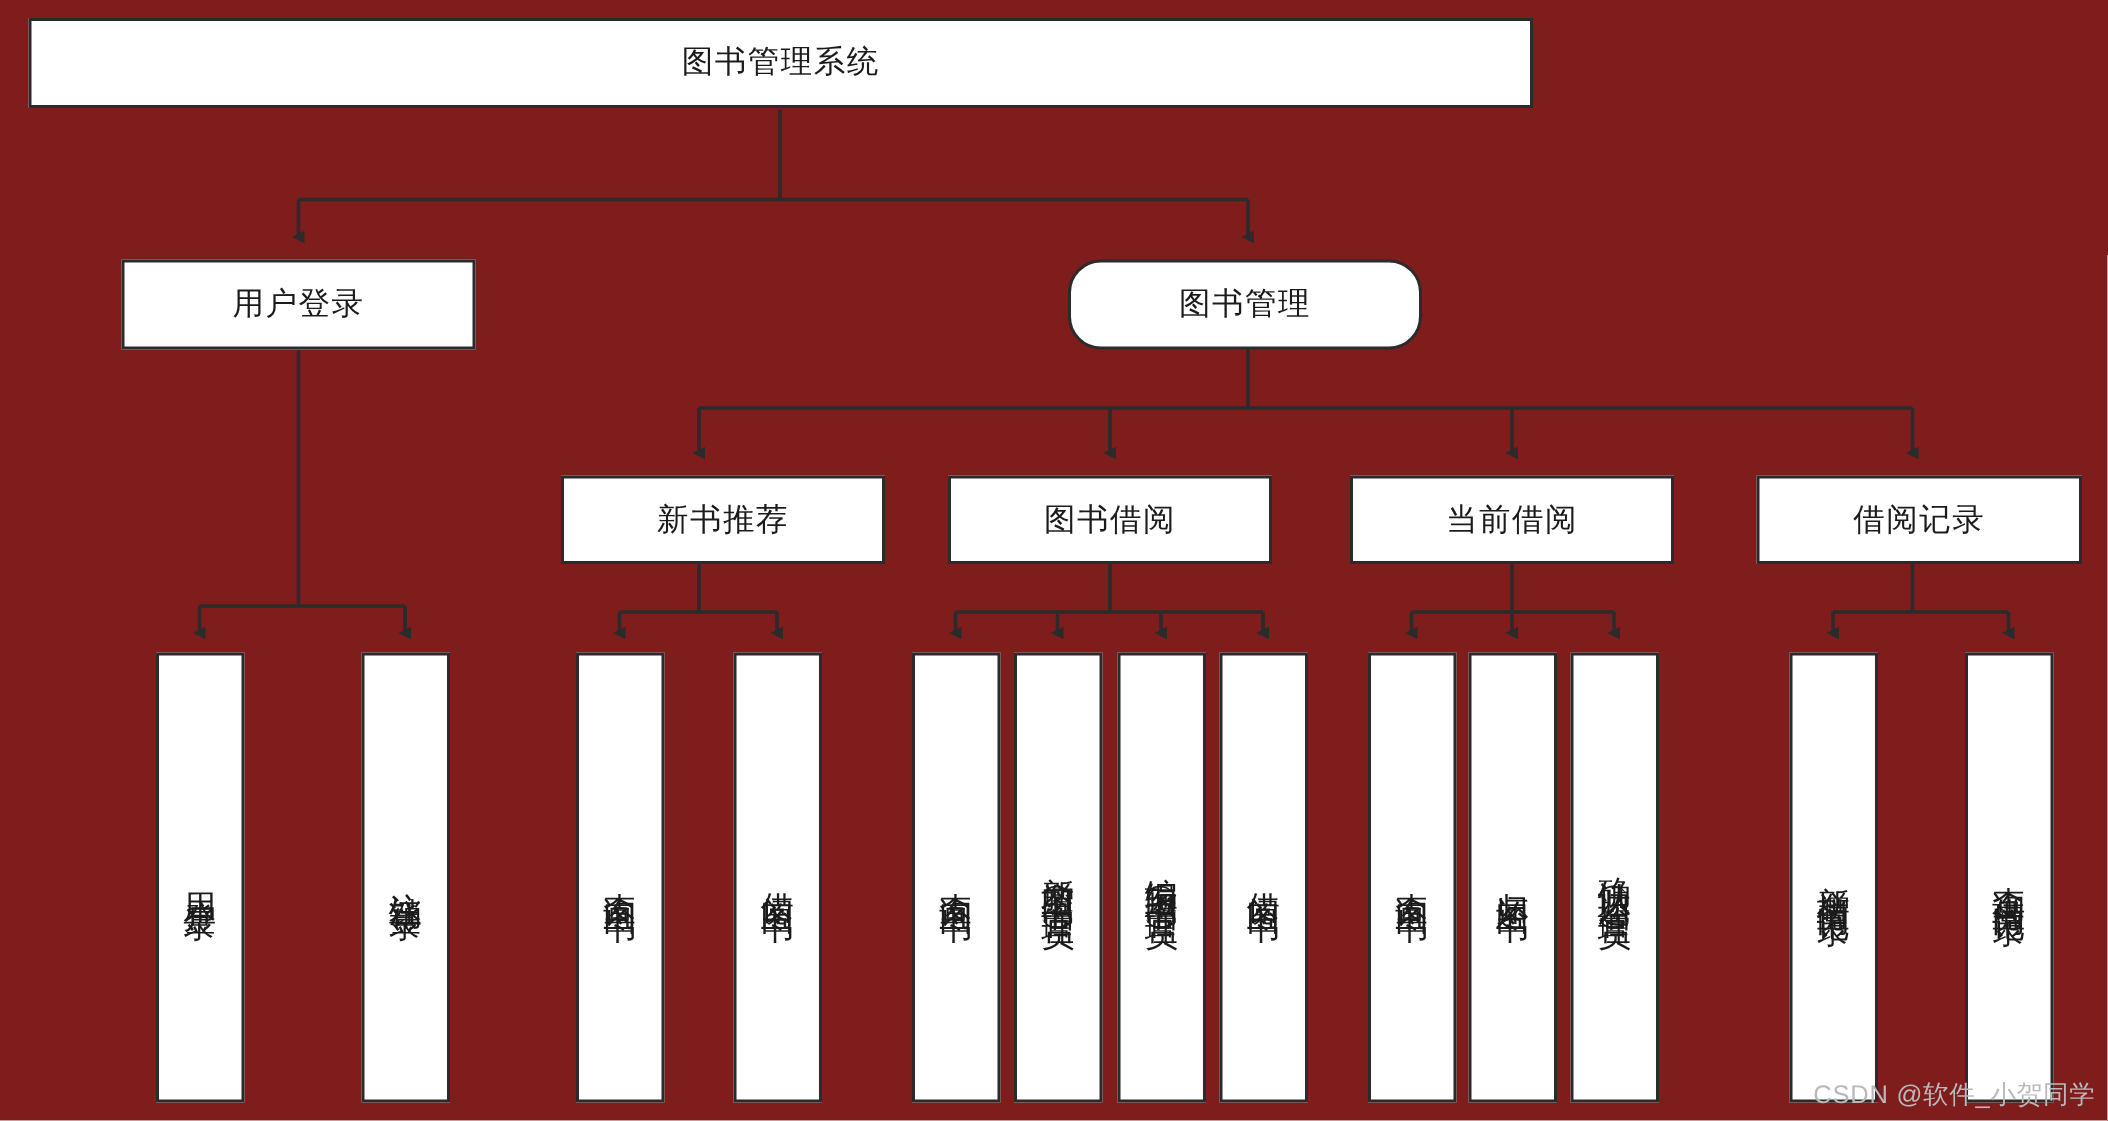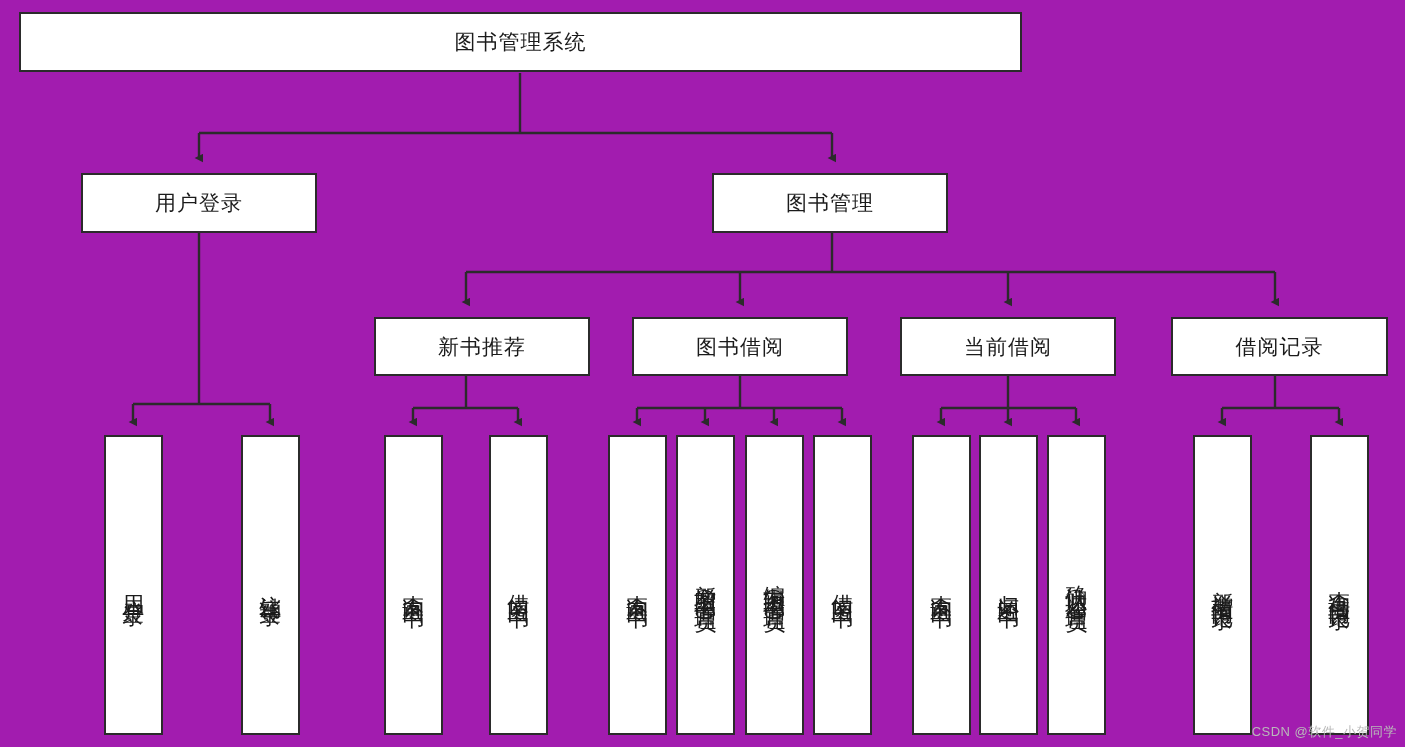--- a/index.html
+++ b/index.html
@@ -5,21 +5,21 @@
 <style>
   html, body {
     margin: 0;
     padding: 0;
     background: #ffffff;
   }
   #canvas {
     position: relative;
     width: 1405px;
     height: 747px;
-    background: #a21caf;
+    background: #7f1d1d;
     font-family: "Liberation Sans", "DejaVu Sans", sans-serif;
     overflow: hidden;
   }
   #edges {
     position: absolute;
     left: 0;
     top: 0;
     width: 1405px;
     height: 747px;
     pointer-events: none;
@@ -51,21 +51,21 @@
   }
   .node.v .vtext {
     writing-mode: vertical-rl;
     text-orientation: upright;
     display: block;
   }
   #watermark {
     position: absolute;
     right: 8px;
     bottom: 6px;
-    font-size: 13px;
+    font-size: 17px;
     color: #b9b9b9;
     letter-spacing: 0.5px;
     z-index: 3;
     white-space: nowrap;
   }
 </style>
 </head>
 <body>
 
 <div id="canvas">
@@ -120,21 +120,21 @@
     </g>
   </svg>
 
   <div class="node h" style="left:19px; top:12px; width:1003px; height:60px;">
     <span>图书管理系统</span>
   </div>
 
   <div class="node h" style="left:81px; top:173px; width:236px; height:60px;">
     <span>用户登录</span>
   </div>
-  <div class="node h" style="left:712px; top:173px; width:236px; height:60px;">
+  <div class="node h" style="left:712px; top:173px; width:236px; height:60px;border-radius:22px;">
     <span>图书管理</span>
   </div>
 
   <div class="node h" style="left:362px; top:317px; width:216px; height:59px;margin-left:12px;">
     <span>新书推荐</span>
   </div>
   <div class="node h" style="left:632px; top:317px; width:216px; height:59px;">
     <span>图书借阅</span>
   </div>
   <div class="node h" style="left:1171px; top:317px; width:217px; height:59px;">

